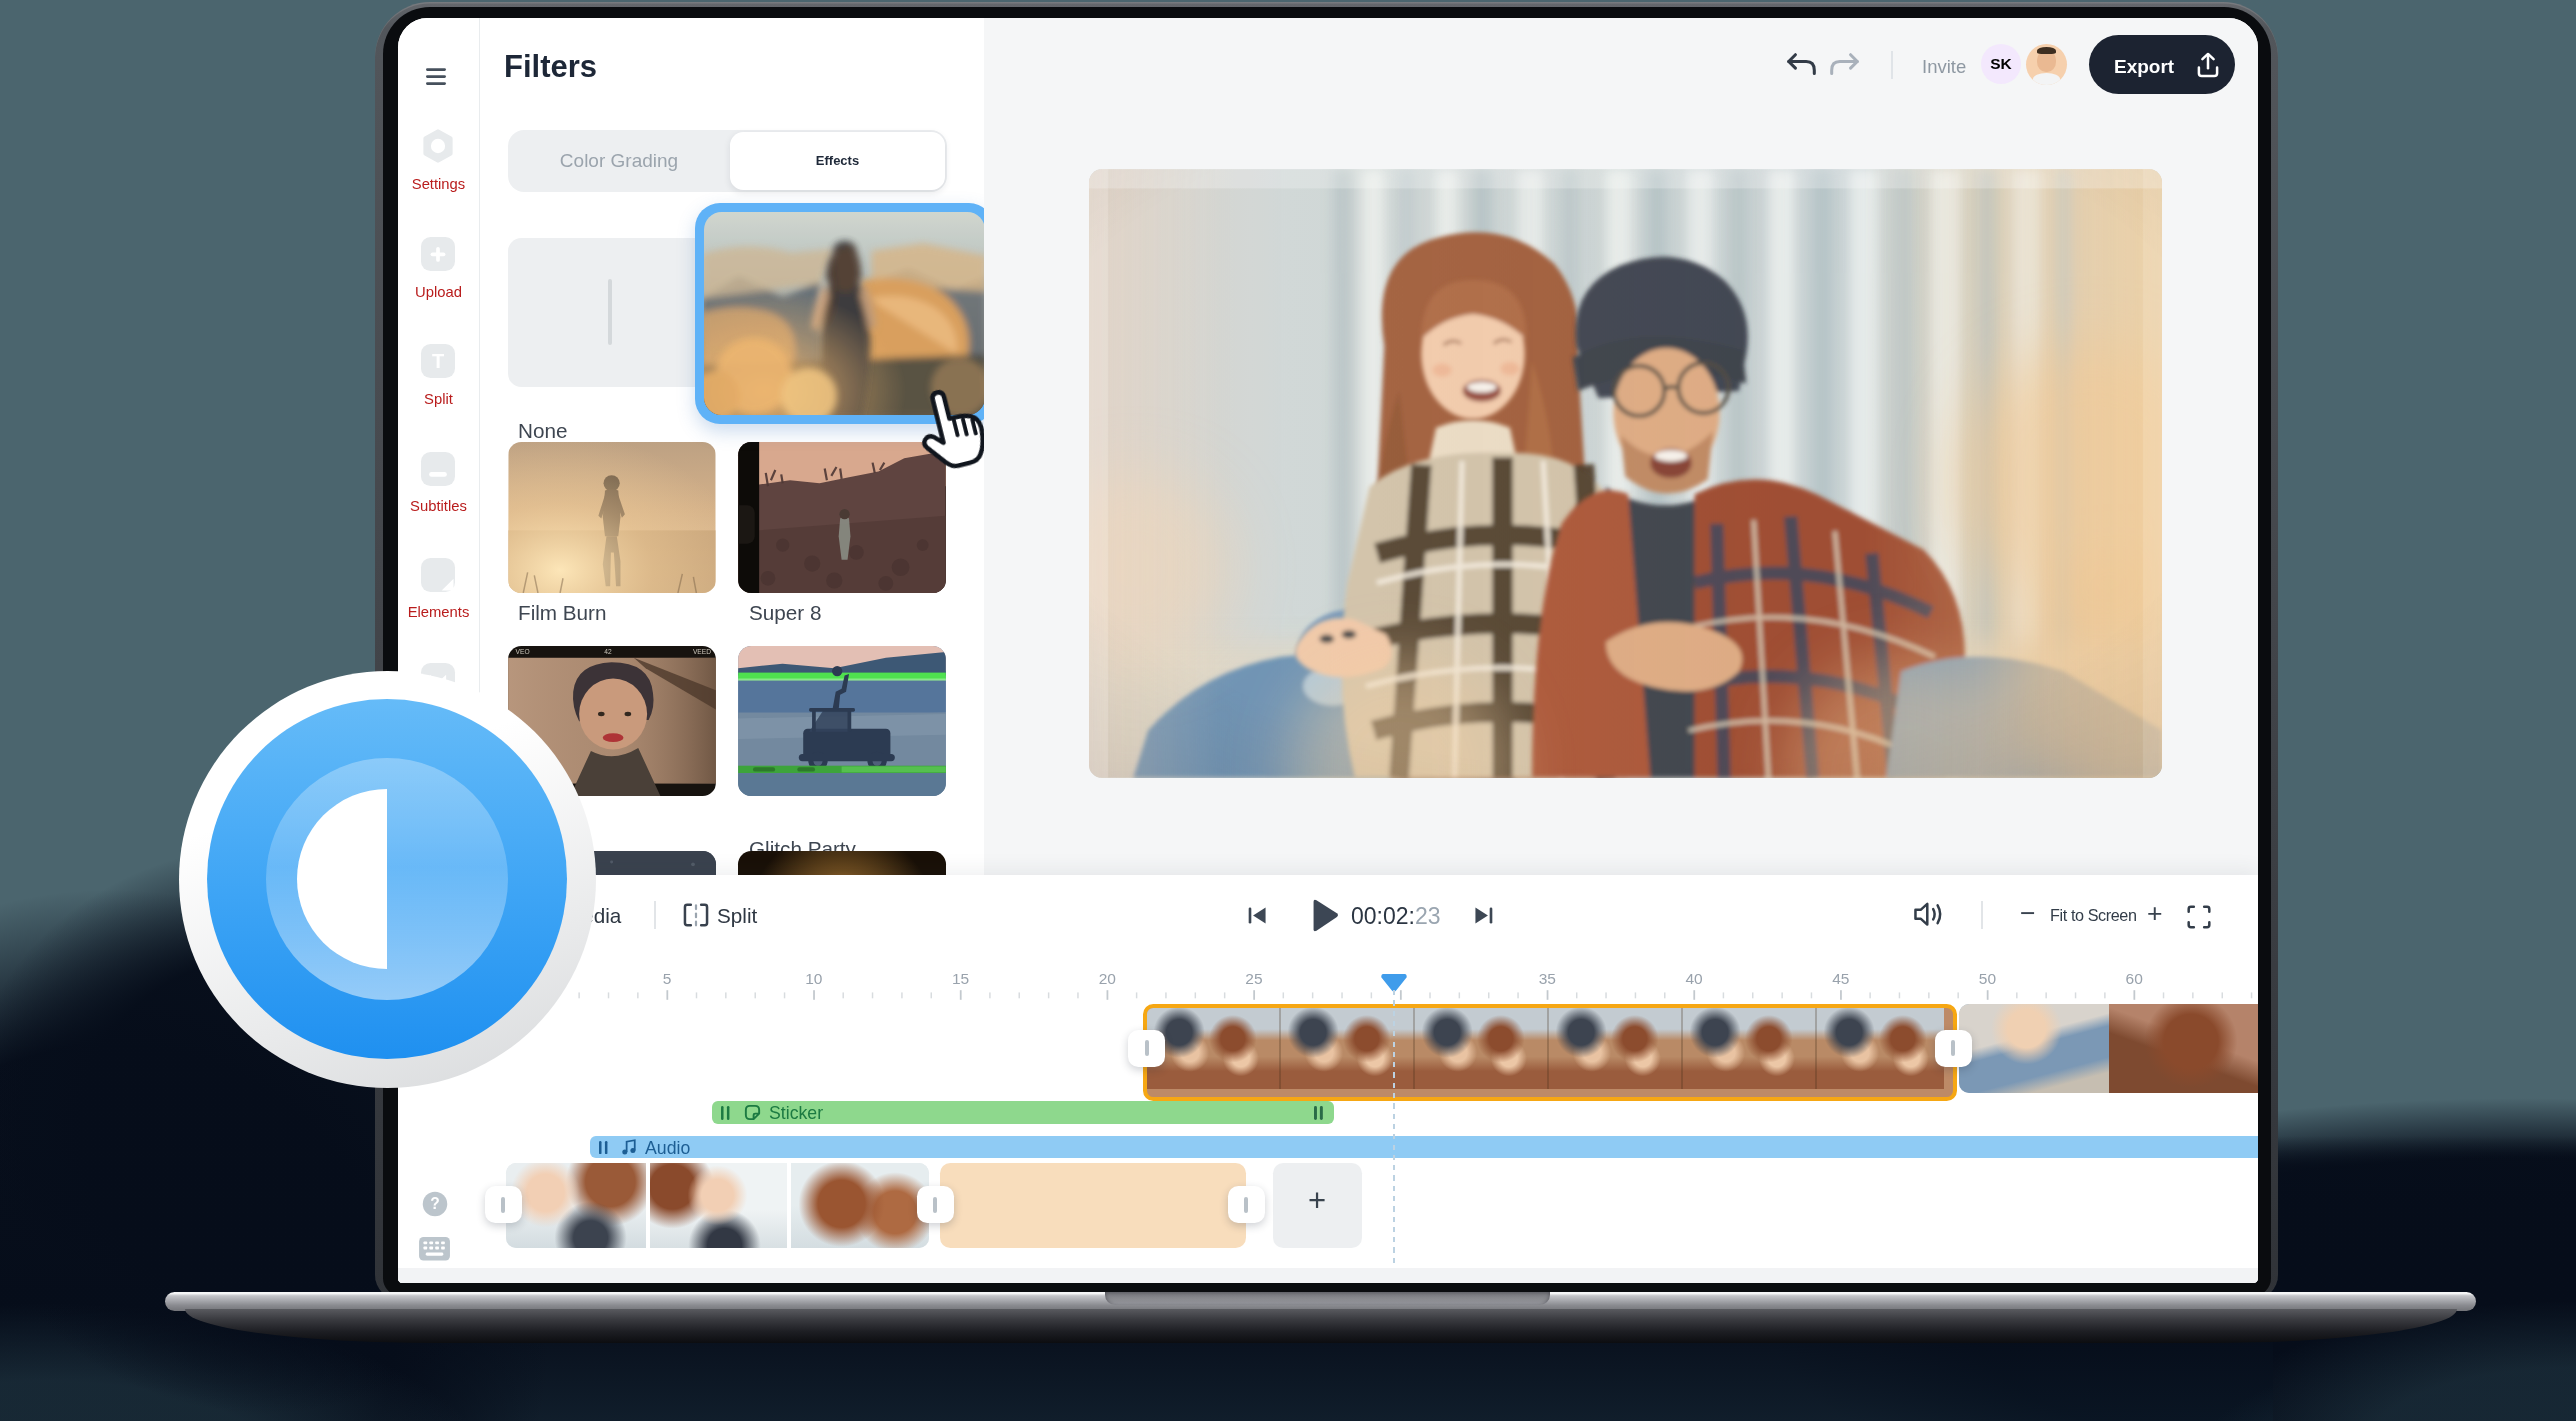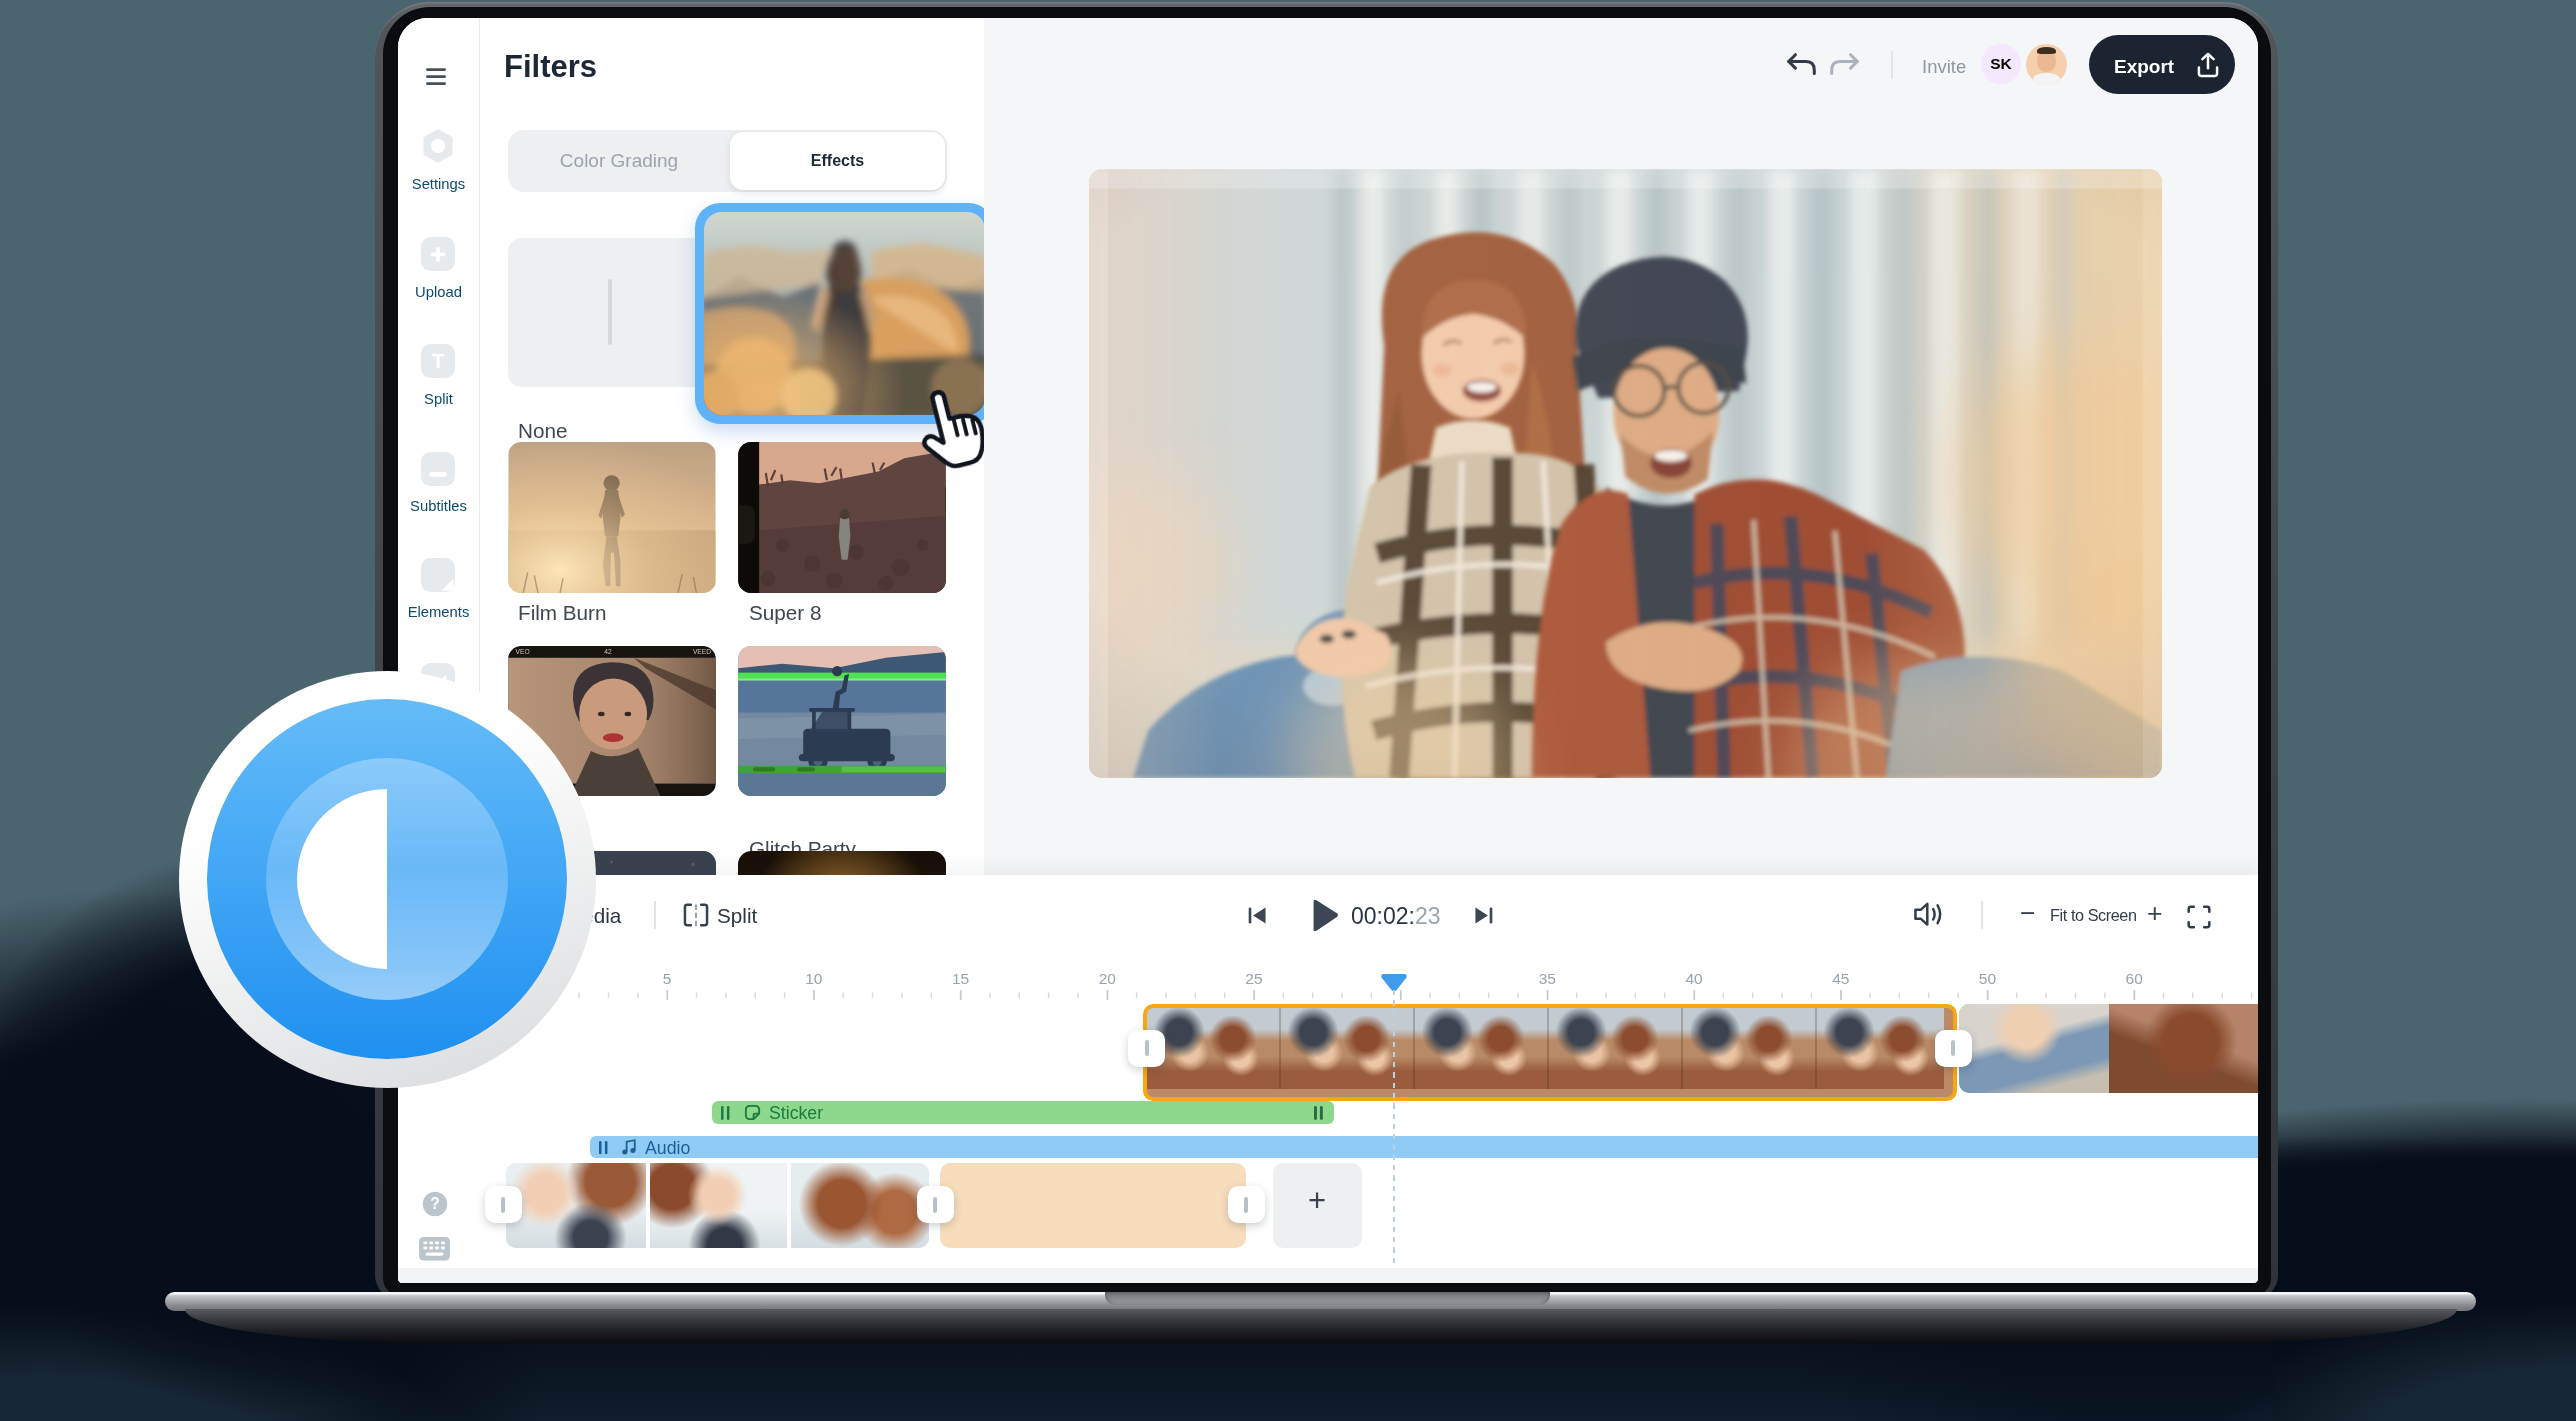--- a/index.html
+++ b/index.html
@@ -29,28 +29,28 @@
     background:linear-gradient(180deg,#f4f5f6 0,#f4f5f6 8%,#c4c5c9 20%,#a7a8ad 45%,#8a8b90 70%,#737479 100%);}
   #baseNotch{left:1105px;top:1292px;width:445px;height:12.6px;border-radius:0 0 10.3px 10.3px;
     background:linear-gradient(180deg,#77787d 0,#909196 70%,#a6a7ac 100%);box-shadow:inset 0 0 4.4px rgba(30,30,40,0.5);}
   #baseUnder{left:185px;top:1309px;width:2272px;height:34px;border-radius:0 0 251px 251px / 0 0 34px 34px;
     background:linear-gradient(180deg,#595a5f 0,#3a3b40 30%,#1e1f24 65%,#0c0d10 100%);}
   
   #ui{left:398px;top:17.7px;width:1860px;height:1265px;border-radius:29.5px 29.5px 4.4px 4.4px;background:#ffffff;overflow:hidden;}
   
   #sidebar{left:0;top:0;width:81px;height:1265px;background:#ffffff;border-right:1.5px solid #e9ecee;}
   .sbtile{position:absolute;width:34px;height:34px;left:23px;border-radius:9.6px;background:#e7eaec;}
-  .sblabel{position:absolute;width:81px;left:0;text-align:center;font-size:14.8px;color:#0c4a6e;}
+  .sblabel{position:absolute;width:81px;left:0;text-align:center;font-size:14.8px;color:#b91c1c;}
   
   #fpanel{left:82px;top:0;width:504px;height:1265px;background:#ffffff;}
   #ftitle{left:106px;top:33px;font-size:31px;line-height:31px;font-weight:700;color:#1d2737;letter-spacing:0px;}
   #tabs{left:110px;top:112px;width:439px;height:62px;border-radius:16.2px;background:#edeff1;}
   #tabCG{left:110px;top:112px;width:222px;height:62px;line-height:62px;text-align:center;font-size:19px;color:#9ba4ad;}
   #tabFX{left:332px;top:114px;width:215px;height:58px;border-radius:13.3px;background:#ffffff;box-shadow:0 2.2px 7.4px rgba(30,40,60,0.10);
-     line-height:58px;text-align:center;font-size:16px;font-weight:700;color:#1f2939;}
+     line-height:58px;text-align:center;font-size:13px;font-weight:700;color:#1f2939;}
   .thumb{position:absolute;width:208px;border-radius:13.3px;overflow:hidden;}
   .tlabel{position:absolute;font-size:20.7px;color:#3e4651;}
   
   #main{left:586px;top:0;width:1274px;height:1265px;background:#f5f6f7;}
   #preview{left:691px;top:151px;width:1073px;height:609px;border-radius:13.3px;overflow:hidden;background:#dfe6e8;}
   
   #tpanel{left:0px;top:857px;width:1860px;height:408px;background:#ffffff;box-shadow:0 -5.9px 17.7px rgba(40,50,70,0.07);}
   
   #ringO{left:179px;top:671px;width:417px;height:417px;border-radius:50%;
      background:linear-gradient(160deg,#ffffff 30%,#e9eaeb 70%,#d7d9db 100%);}

